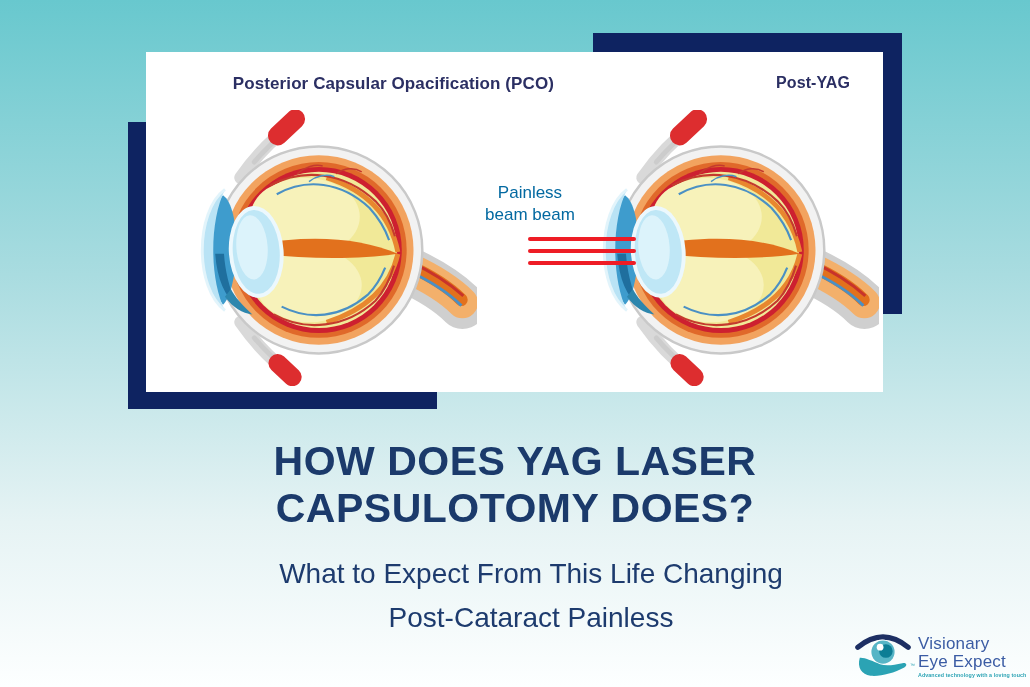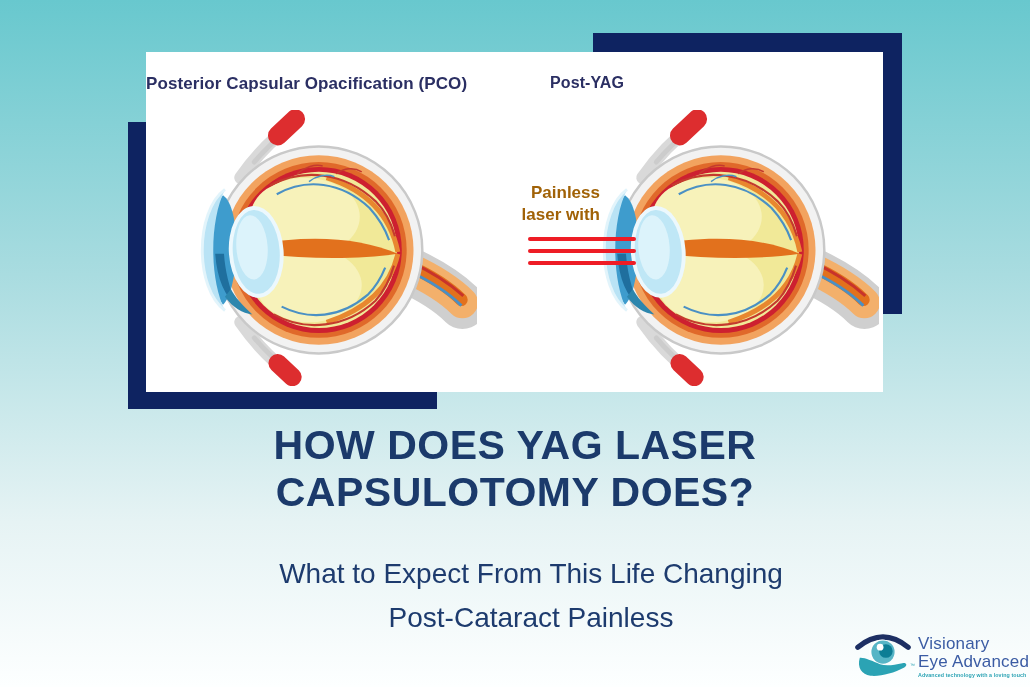--- a/index.html
+++ b/index.html
@@ -27,49 +27,49 @@
     left: 146px; top: 52px;
     width: 737px; height: 340px;
     background: var(--c-card-white, #ffffff);
   }
 
   .diagram-label {
     position: absolute; top: 22px;
     font-weight: 700; font-size: 17px;
     letter-spacing: 0.1px;
     color: var(--c-label-text, #2b2f63);
-    text-align: left;
+    text-align: right;
   }
   .label-left  { left: 0; width: 408px; }
   .label-right { left: 404px; width: 300px; font-size: 16px; }
 
   .eye { position: absolute; width: 295px; height: 276px; }
   .eye-left  { left: 36px;  top: 58px; }
   .eye-right { left: 438px; top: 58px; }
   .eye svg { width: 100%; height: 100%; display: block; }
 
   .laser-label {
     position: absolute; left: 314px; top: 130px; width: 140px;
-    text-align: right;
-    font-size: 17px; font-weight: 700; line-height: 22px;
-    color: #a16207;
+    text-align: center;
+    font-size: 17px; font-weight: 400; line-height: 22px;
+    color: #0369a1;
   }
   .laser-lines { position: absolute; left: 0; top: 0; width: 100%; height: 100%; pointer-events: none; }
   .laser-line {
     position: absolute; left: 382px; width: 108px; height: 3.5px;
     border-radius: 2px;
     background: var(--c-laser-red, #ee1c25);
     z-index: 5;
   }
   .laser-line-1 { top: 185px; }
   .laser-line-2 { top: 197px; }
   .laser-line-3 { top: 209px; }
 
   .headline {
-    position: absolute; top: 422px; left: 0; width: 100%;
+    position: absolute; top: 438px; left: 0; width: 100%;
     text-align: center;
     font-size: 41px; line-height: 47px; font-weight: 700;
     letter-spacing: 0.5px;
     color: var(--c-headline-text, #1b3a6b);
   }
   .subtitle {
     position: absolute; top: 552px; left: 16px; width: 100%;
     text-align: center;
     font-size: 28px; line-height: 44px; font-weight: 400;
     color: var(--c-subtitle-text, #1d3b6e);
@@ -174,21 +174,21 @@
     </div>
 
     <div class="eye eye-right">
       <svg viewBox="0 0 302 280">
         <use href="#eye-globe"></use>
       </svg>
     </div>
 
     <div class="laser-label">
       <div>Painless</div>
-      <div>laser with</div>
+      <div>beam beam</div>
     </div>
 
     <div class="laser-lines">
       <div class="laser-line laser-line-1"></div>
       <div class="laser-line laser-line-2"></div>
       <div class="laser-line laser-line-3"></div>
     </div>
 
   </div>
 
@@ -212,18 +212,18 @@
         <circle cx="30" cy="22" r="12" fill="#57b5c6"></circle>
         <circle cx="33" cy="21" r="7" fill="#0d7d95"></circle>
         <circle cx="27" cy="17" r="3.5" fill="#ffffff"></circle>
 
         <path d="M6,28 C3,38 8,45.5 17,46.5 C27,47.5 41,44 52,38 C55.5,36 54.5,32.5 50,33.5 C41,35.5 33,36.5 27,34.5 C19,31.5 11,27.5 6,28 Z" fill="#2ba3b4"></path>
       </svg>
       <span class="logo-tm">™</span>
     </div>
     <div class="logo-text">
       <div class="logo-name">Visionary</div>
-      <div class="logo-name">Eye Advanced</div>
+      <div class="logo-name">Eye Expect</div>
       <div class="logo-tagline">Advanced technology with a loving touch</div>
     </div>
   </div>
 
 </div>
 
 </body></html>

